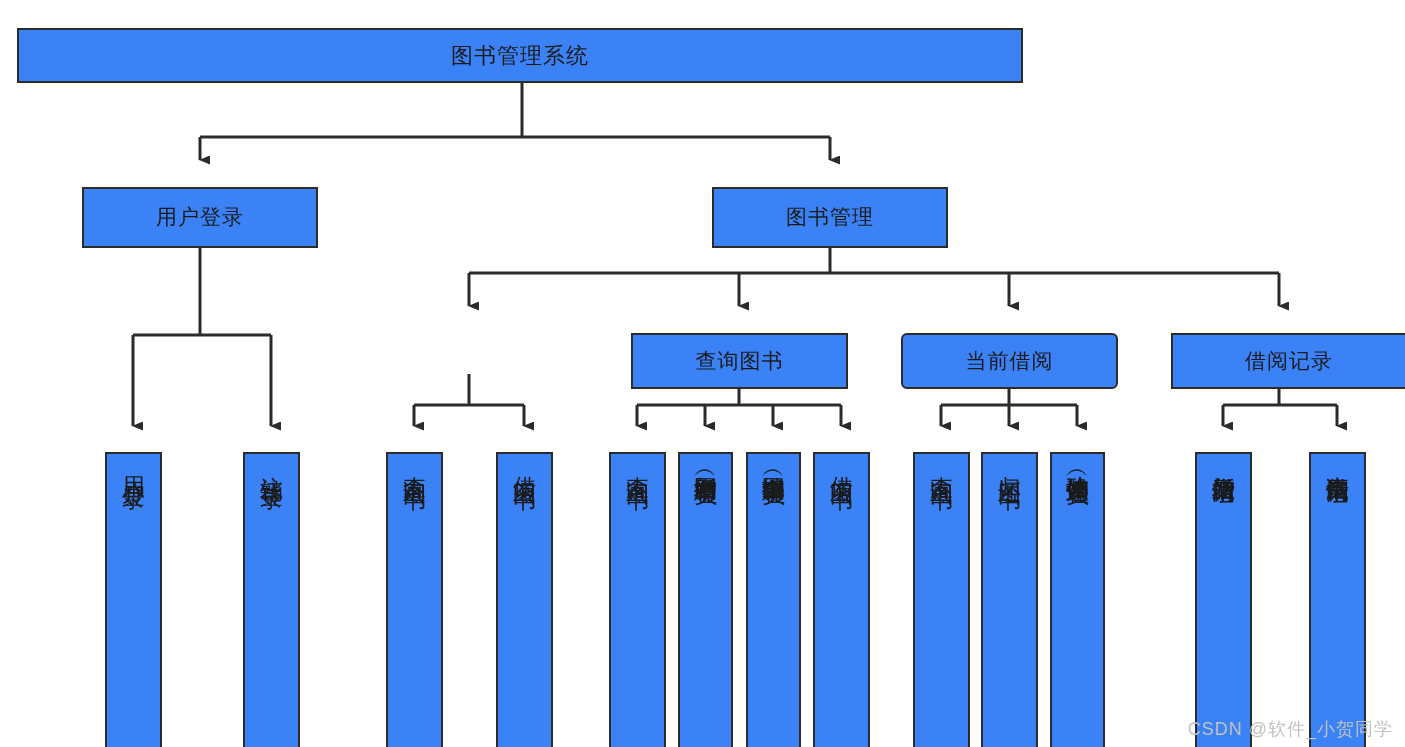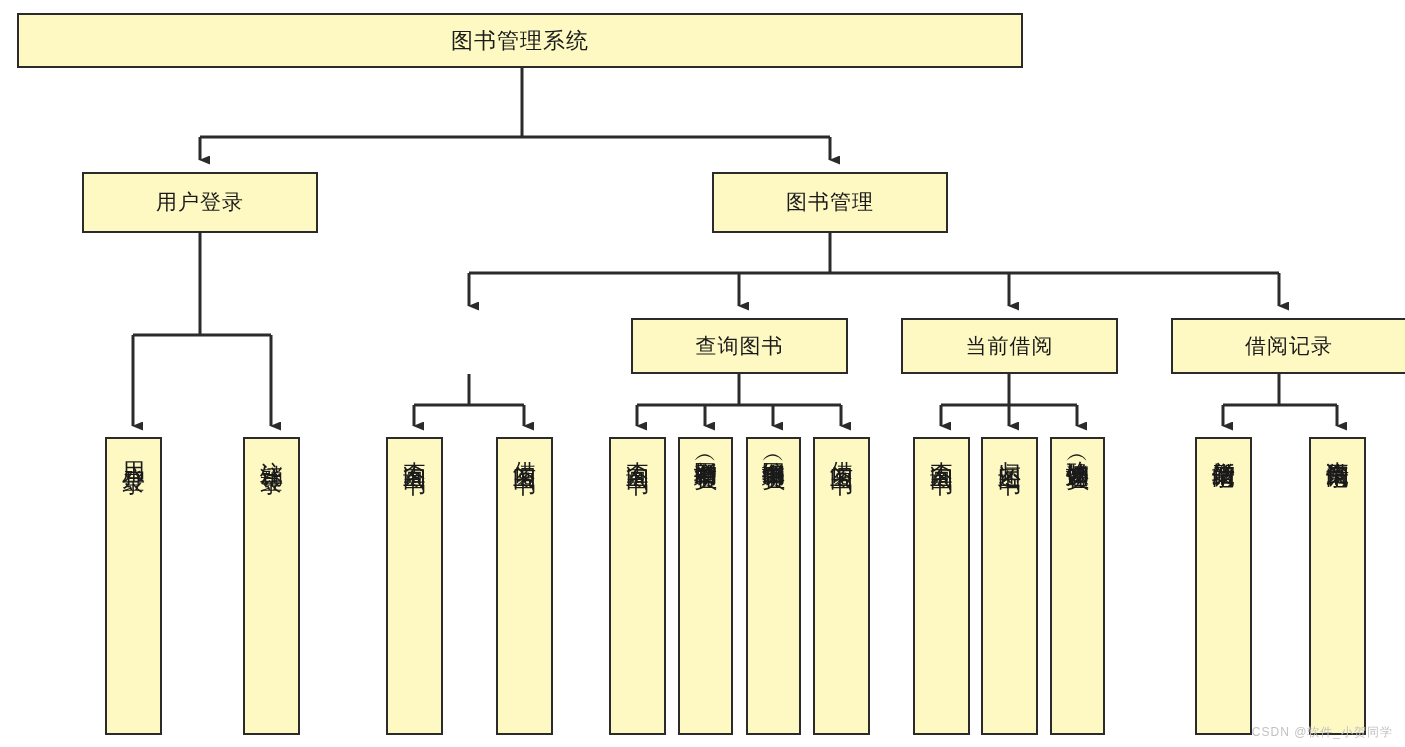--- a/index.html
+++ b/index.html
@@ -8,26 +8,27 @@
     width:1405px;height:747px;
     background:#ffffff;
     font-family:"Liberation Sans","DejaVu Sans",sans-serif;
     overflow:hidden;
     position:relative;
   }
   #canvas{position:absolute;left:0;top:0;width:1405px;height:747px;}
   .node{
     position:absolute;
     box-sizing:border-box;
-    background:#fef9c3;
+    background:#3b82f6;
     border:2px solid #2b2b2b;
     display:flex;
     align-items:center;
     justify-content:center;
     color:#1a1a1a;
+    margin-top:15px;
   }
   .node .lbl{
     display:block;
     text-align:center;
     line-height:1.05;
     white-space:nowrap;
   }
   
   .h-node .lbl{font-size:21px;letter-spacing:1px;}
   .root .lbl{font-size:22px;letter-spacing:1px;}
@@ -43,21 +44,21 @@
     font-size:23px;
     line-height:1.0;
     letter-spacing:4px;
     white-space:nowrap;
   }
   .v-node.long .lbl{letter-spacing:1px;}
   svg.links{position:absolute;left:0;top:0;width:1405px;height:747px;pointer-events:none;}
   .watermark{
     position:absolute;
     right:12px;bottom:6px;
-    font-size:12px;
+    font-size:18px;
     color:#c2c2c2;
     letter-spacing:1px;
     white-space:nowrap;
   }
 </style>
 </head>
 <body>
 
 <div id="canvas">
 
@@ -118,21 +119,21 @@
   <div class="node h-node" style="left:82px;top:172px;width:236px;height:61px;">
     <span class="lbl">用户登录</span>
   </div>
   <div class="node h-node" style="left:712px;top:172px;width:236px;height:61px;">
     <span class="lbl">图书管理</span>
   </div>
 
   <div class="node h-node" style="left:631px;top:318px;width:217px;height:56px;">
     <span class="lbl">查询图书</span>
   </div>
-  <div class="node h-node" style="left:901px;top:318px;width:217px;height:56px;">
+  <div class="node h-node" style="left:901px;top:318px;width:217px;height:56px;border-radius:6px;">
     <span class="lbl">当前借阅</span>
   </div>
   <div class="node h-node" style="left:1171px;top:318px;width:236px;height:56px;">
     <span class="lbl">借阅记录</span>
   </div>
 
   <div class="node v-node" style="left:105px;top:437px;width:57px;height:298px;">
     <span class="lbl">用户登录</span>
   </div>
   <div class="node v-node" style="left:243px;top:437px;width:57px;height:298px;">

